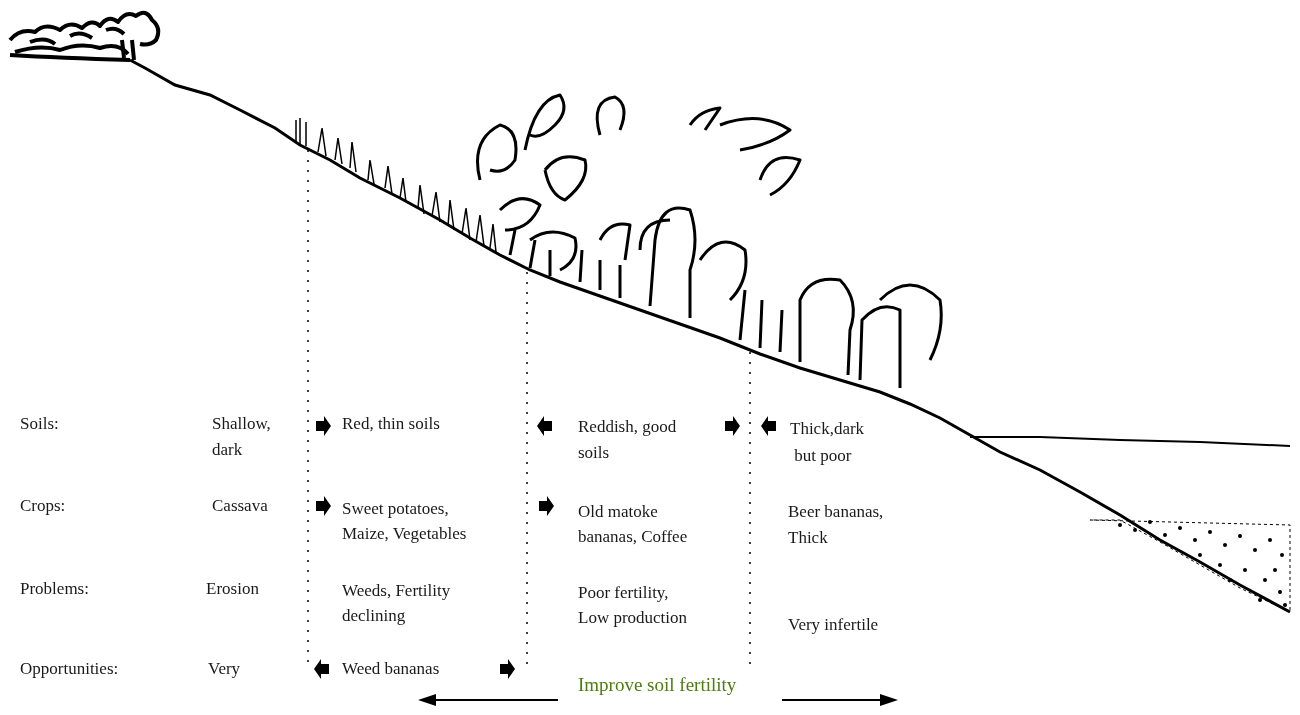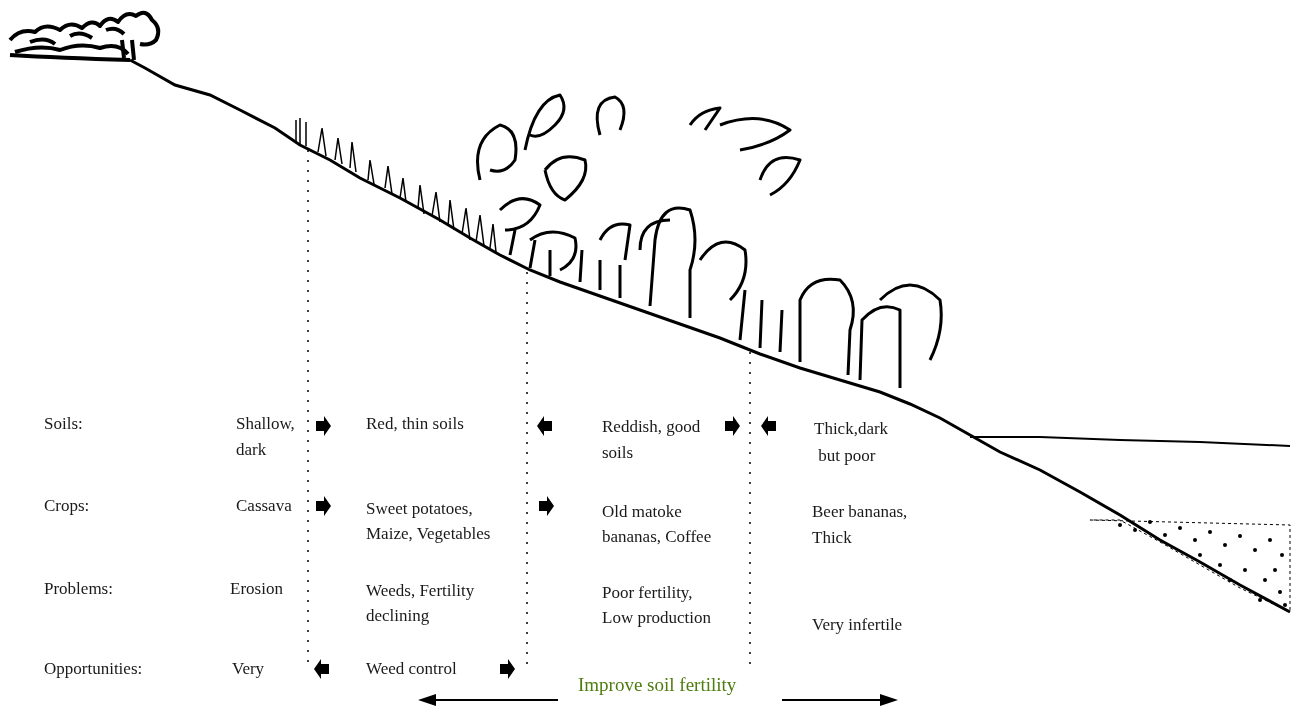--- a/index.html
+++ b/index.html
@@ -1,20 +1,20 @@
 <!DOCTYPE html>
 <html><head>
 <meta charset="utf-8">
 <style>
   html, body { margin: 0; padding: 0; background: #ffffff; }
   body { width: 1300px; height: 715px; position: relative; overflow: hidden;
          font-family: "Liberation Serif", "DejaVu Serif", serif; color: #111; }
   #illustration { position: absolute; left: 0; top: 0; width: 1300px; height: 715px; }
   .txt { position: absolute; font-size: 17px; line-height: 25px; white-space: nowrap;
-         font-family: "Liberation Serif", "DejaVu Serif", serif; color: #1a1a1a; margin-left: 24px; }
+         font-family: "Liberation Serif", "DejaVu Serif", serif; color: #1a1a1a; }
   .row-label { left: 20px; }
   .bold { font-weight: normal; }
   .bottom-label { position: absolute; left: 578px; top: 674px; font-size: 19px; line-height: 22px;
                   font-family: "Liberation Serif", "DejaVu Serif", serif; color: #4d7c0f; }
 </style>
 </head>
 <body>
 
 <svg id="illustration" viewBox="0 0 1300 715" xmlns="http://www.w3.org/2000/svg">
 
@@ -133,15 +133,15 @@
 <div class="txt" style="left:788px;top:525px">Thick</div>
 
 <div class="txt" style="left:206px;top:576px">Erosion</div>
 <div class="txt" style="left:342px;top:578px">Weeds, Fertility</div>
 <div class="txt" style="left:342px;top:603px">declining</div>
 <div class="txt" style="left:578px;top:580px">Poor fertility,</div>
 <div class="txt" style="left:578px;top:605px">Low production</div>
 <div class="txt" style="left:788px;top:612px">Very infertile</div>
 
 <div class="txt" style="left:208px;top:656px">Very</div>
-<div class="txt" style="left:342px;top:656px">Weed control</div>
+<div class="txt" style="left:342px;top:656px">Weed bananas</div>
 
 <div class="bottom-label">Improve soil fertility</div>
 
 </body></html>

